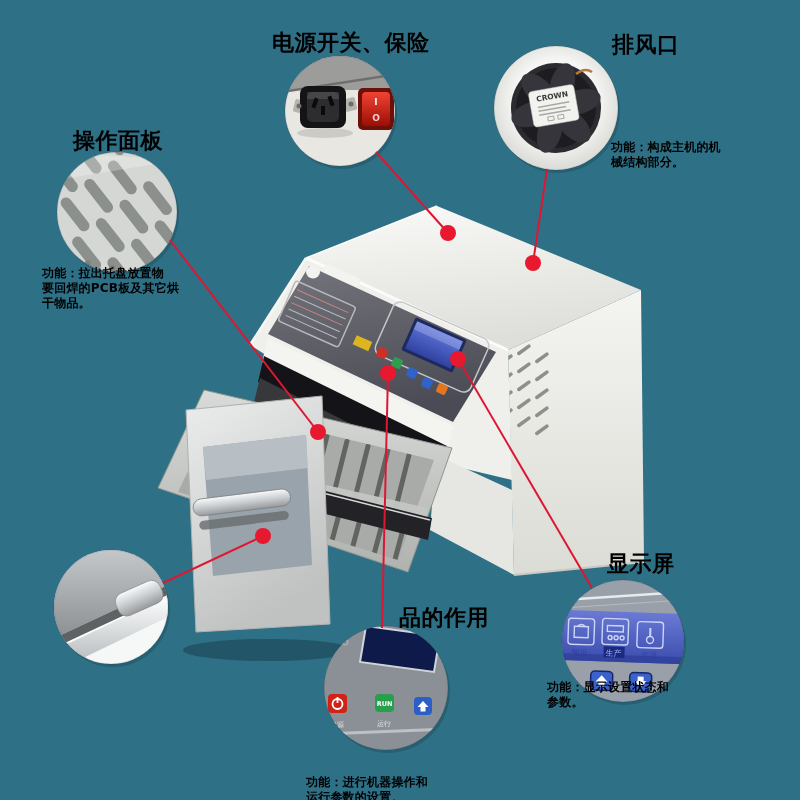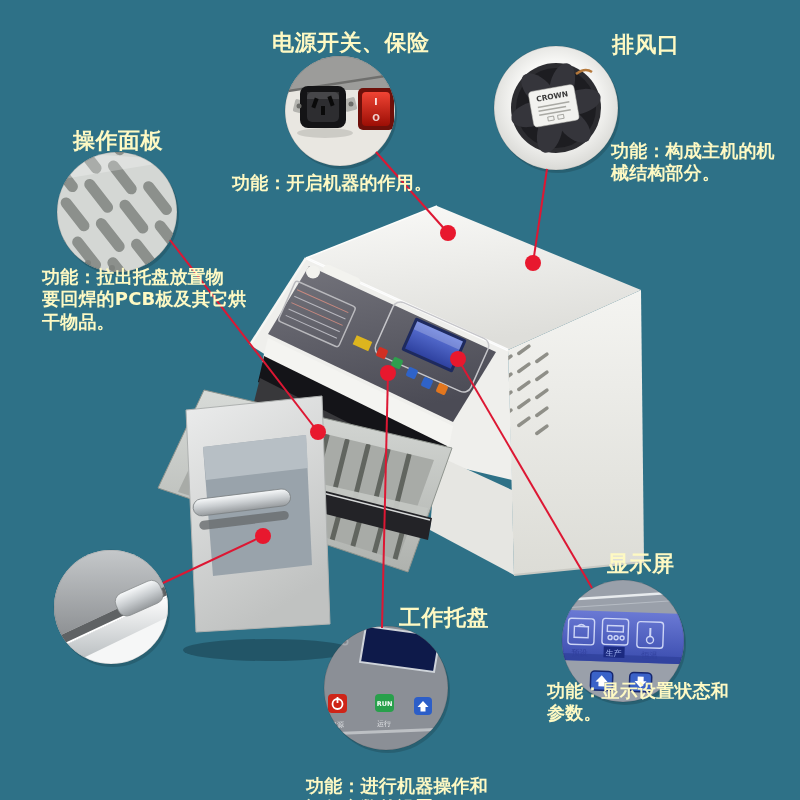--- a/index.html
+++ b/index.html
@@ -1,21 +1,21 @@
 <!DOCTYPE html>
 <html><head>
 <meta charset="utf-8">
 <style>
   html,body{margin:0;padding:0;background:#1b4553;}
   .stage{position:relative;width:800px;height:800px;overflow:hidden;
          font-family:"DejaVu Sans","Liberation Sans",sans-serif;}
   .art{position:absolute;left:0;top:0;}
-  .t{position:absolute;color:#fef9c3;font-weight:bold;white-space:pre-line;}
+  .t{position:absolute;color:#000000;font-weight:bold;white-space:pre-line;}
   .title{font-size:22px;letter-spacing:.5px;}
-  .cap{font-size:18px;line-height:1.24;letter-spacing:.2px;}
+  .cap{font-size:12px;line-height:1.24;letter-spacing:.2px;}
   svg text{font-family:"DejaVu Sans","Liberation Sans",sans-serif;}
 </style>
 </head>
 <body>
 
 <div class="stage" id="stage" style="background: rgb(46, 113, 135);">
 
 <svg class="art" width="800" height="800" viewBox="0 0 800 800">
   <defs>
     <linearGradient id="gTop" x1="0" y1="0" x2="0.25" y2="1">
@@ -379,33 +379,32 @@
     <circle cx="448" cy="233" r="8"></circle>
     <circle cx="533" cy="263" r="8"></circle>
     <circle cx="318" cy="432" r="8"></circle>
     <circle cx="263" cy="536" r="8"></circle>
     <circle cx="388" cy="373" r="8"></circle>
     <circle cx="458" cy="359" r="8"></circle>
   </g>
 </svg>
 
 <div class="t title" style="left:272px;top:28px">电源开关、保险</div>
-<div class="t cap" style="left:232px;top:172px">功能：开启机器的作用。</div>
 
 <div class="t title" style="left:612px;top:30px">排风口</div>
 <div class="t cap" style="left:611px;top:140px">功能：构成主机的机
 械结构部分。</div>
 
 <div class="t title" style="left:73px;top:126px">操作面板</div>
 <div class="t cap" style="left:42px;top:266px">功能：拉出托盘放置物
 要回焊的PCB板及其它烘
 干物品。</div>
 
 
-<div class="t title" style="left:399px;top:603px">工作托盘</div>
+<div class="t title" style="left:399px;top:603px">品的作用</div>
 <div class="t cap" style="left:306px;top:775px">功能：进行机器操作和
 运行参数的设置。</div>
 
 <div class="t title" style="left:607px;top:549px">显示屏</div>
 <div class="t cap" style="left:547px;top:680px">功能：显示设置状态和
 参数。</div>
 
 </div>
 
 </body></html>

